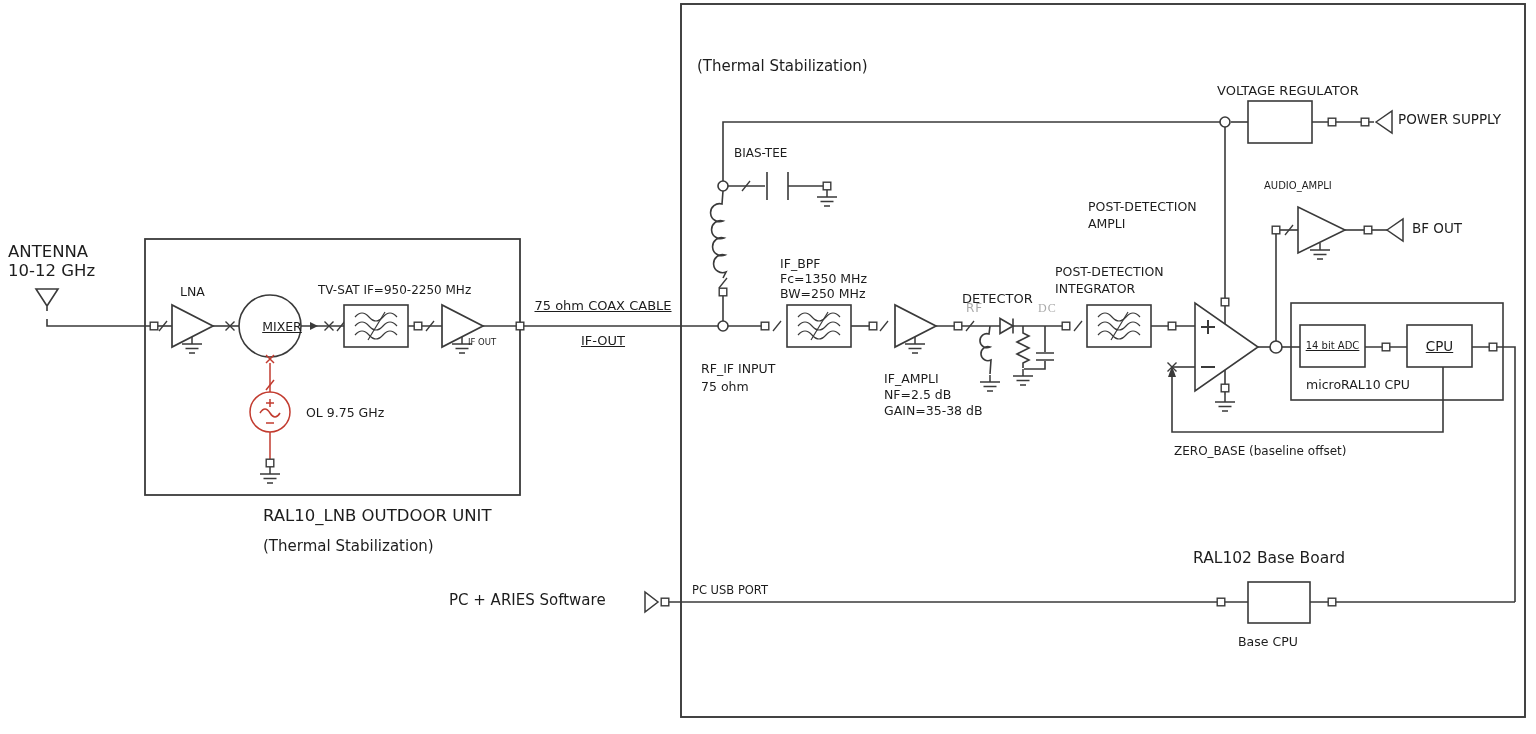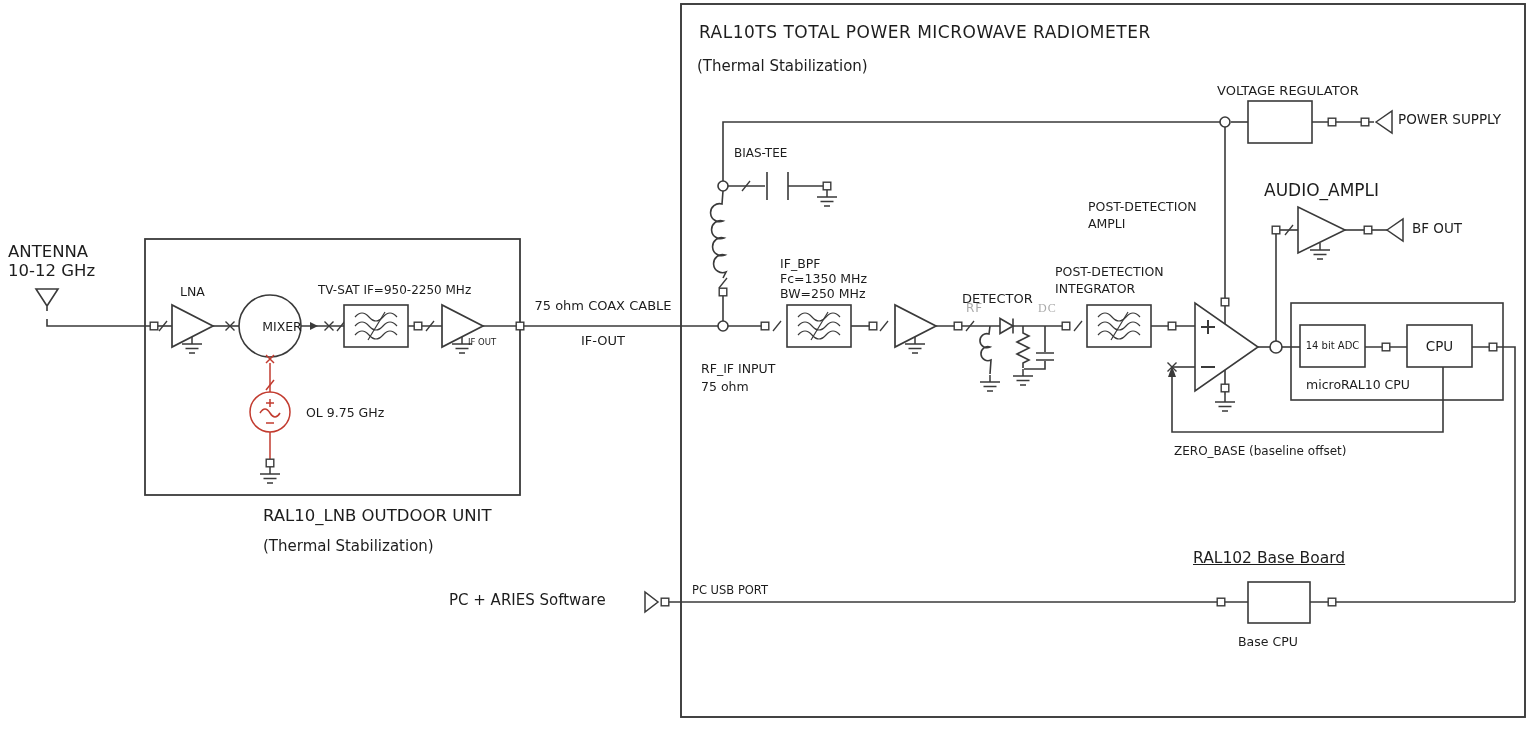--- a/index.html
+++ b/index.html
@@ -1,20 +1,20 @@
 <!DOCTYPE html>
 <html><head>
 <meta charset="utf-8">
 <style>
   html,body{margin:0;padding:0;background:#fff;}
   .stage{position:relative;width:1536px;height:734px;background:#ffffff;
          font-family:"DejaVu Sans","Liberation Sans",sans-serif;color:#1d1d1d;overflow:hidden;}
   .stage svg{position:absolute;left:0;top:0;}
   .lbl{position:absolute;white-space:pre-line;line-height:1.18;}
-  .c{text-align:center;}
+  .c{text-align:center;text-decoration:underline;}
   .gray{color:#a9a9a9;letter-spacing:1px;}
 </style>
 </head>
 <body>
 
 <div class="stage">
 
 <svg width="1536" height="734" viewBox="0 0 1536 734">
   <defs>
     <g id="sq">
@@ -214,43 +214,45 @@
 <div class="lbl c" style="left:240px;top:320px;width:84px;font-size:12.5px;">MIXER</div>
 <div class="lbl" style="left:318px;top:283px;font-size:12px;">TV-SAT IF=950-2250 MHz</div>
 <div class="lbl" style="left:468px;top:337px;font-size:8.5px;">IF OUT</div>
 <div class="lbl" style="left:306px;top:406px;font-size:12.5px;">OL 9.75 GHz</div>
 <div class="lbl" style="left:263px;top:506px;font-size:16.5px;">RAL10_LNB OUTDOOR UNIT</div>
 <div class="lbl" style="left:263px;top:538px;font-size:15px;">(Thermal Stabilization)</div>
 
 <div class="lbl c" style="left:527px;top:298px;width:152px;font-size:13px;">75 ohm COAX CABLE</div>
 <div class="lbl c" style="left:527px;top:333px;width:152px;font-size:13px;">IF-OUT</div>
 
-<div class="lbl" style="left:699px;top:22px;font-size:17px;letter-spacing:0.5px;">RAL10TS TOTAL POWER MICROWAVE RADIOMETER</div>
 <div class="lbl" style="left:697px;top:58px;font-size:15px;">(Thermal Stabilization)</div>
 <div class="lbl" style="left:734px;top:146px;font-size:12px;">BIAS-TEE</div>
 <div class="lbl" style="left:780px;top:256px;font-size:12.5px;line-height:15.2px;">IF_BPF
 Fc=1350 MHz
 BW=250 MHz</div>
 <div class="lbl" style="left:701px;top:360px;font-size:12.5px;line-height:18px;">RF_IF INPUT
 75 ohm</div>
+<div class="lbl" style="left:884px;top:371px;font-size:12.5px;line-height:16px;">IF_AMPLI
+NF=2.5 dB
+GAIN=35-38 dB</div>
 <div class="lbl" style="left:962px;top:291px;font-size:13px;">DETECTOR</div>
 <div class="lbl gray" style="left:966px;top:301px;font-size:12px;">RF</div>
 <div class="lbl gray" style="left:1038px;top:301px;font-size:12px;font-family:Liberation Serif, serif;">DC</div>
 <div class="lbl" style="left:1088px;top:199px;font-size:12.5px;line-height:16.5px;">POST-DETECTION
 AMPLI</div>
 <div class="lbl" style="left:1055px;top:264px;font-size:12.5px;line-height:16.5px;">POST-DETECTION
 INTEGRATOR</div>
 <div class="lbl" style="left:1217px;top:83px;font-size:13px;">VOLTAGE REGULATOR</div>
 <div class="lbl" style="left:1398px;top:112px;font-size:13.5px;">POWER SUPPLY</div>
-<div class="lbl" style="left:1264px;top:180px;font-size:17px;text-align:center;">AUDIO_AMPLI</div>
+<div class="lbl" style="left:1264px;top:180px;font-size:10px;text-align:center;">AUDIO_AMPLI</div>
 <div class="lbl" style="left:1412px;top:221px;font-size:13.5px;">BF OUT</div>
 <div class="lbl c" style="left:1300px;top:340px;width:65px;font-size:10px;">14 bit ADC</div>
 <div class="lbl c" style="left:1407px;top:339px;width:65px;font-size:13.5px;">CPU</div>
 <div class="lbl" style="left:1306px;top:378px;font-size:12.5px;">microRAL10 CPU</div>
 <div class="lbl" style="left:1174px;top:444px;font-size:12px;">ZERO_BASE (baseline offset)</div>
 <div class="lbl" style="left:692px;top:584px;font-size:11.5px;">PC USB PORT</div>
 
-<div class="lbl" style="left:1193px;top:549px;font-size:15.5px;text-decoration:underline;">RAL102 Base Board</div>
+<div class="lbl" style="left:1193px;top:549px;font-size:15.5px;">RAL102 Base Board</div>
 <div class="lbl" style="left:1238px;top:635px;font-size:12.5px;">Base CPU</div>
 
 <div class="lbl" style="left:449px;top:592px;font-size:15px;">PC + ARIES Software</div>
 
 </div>
 
 </body></html>

